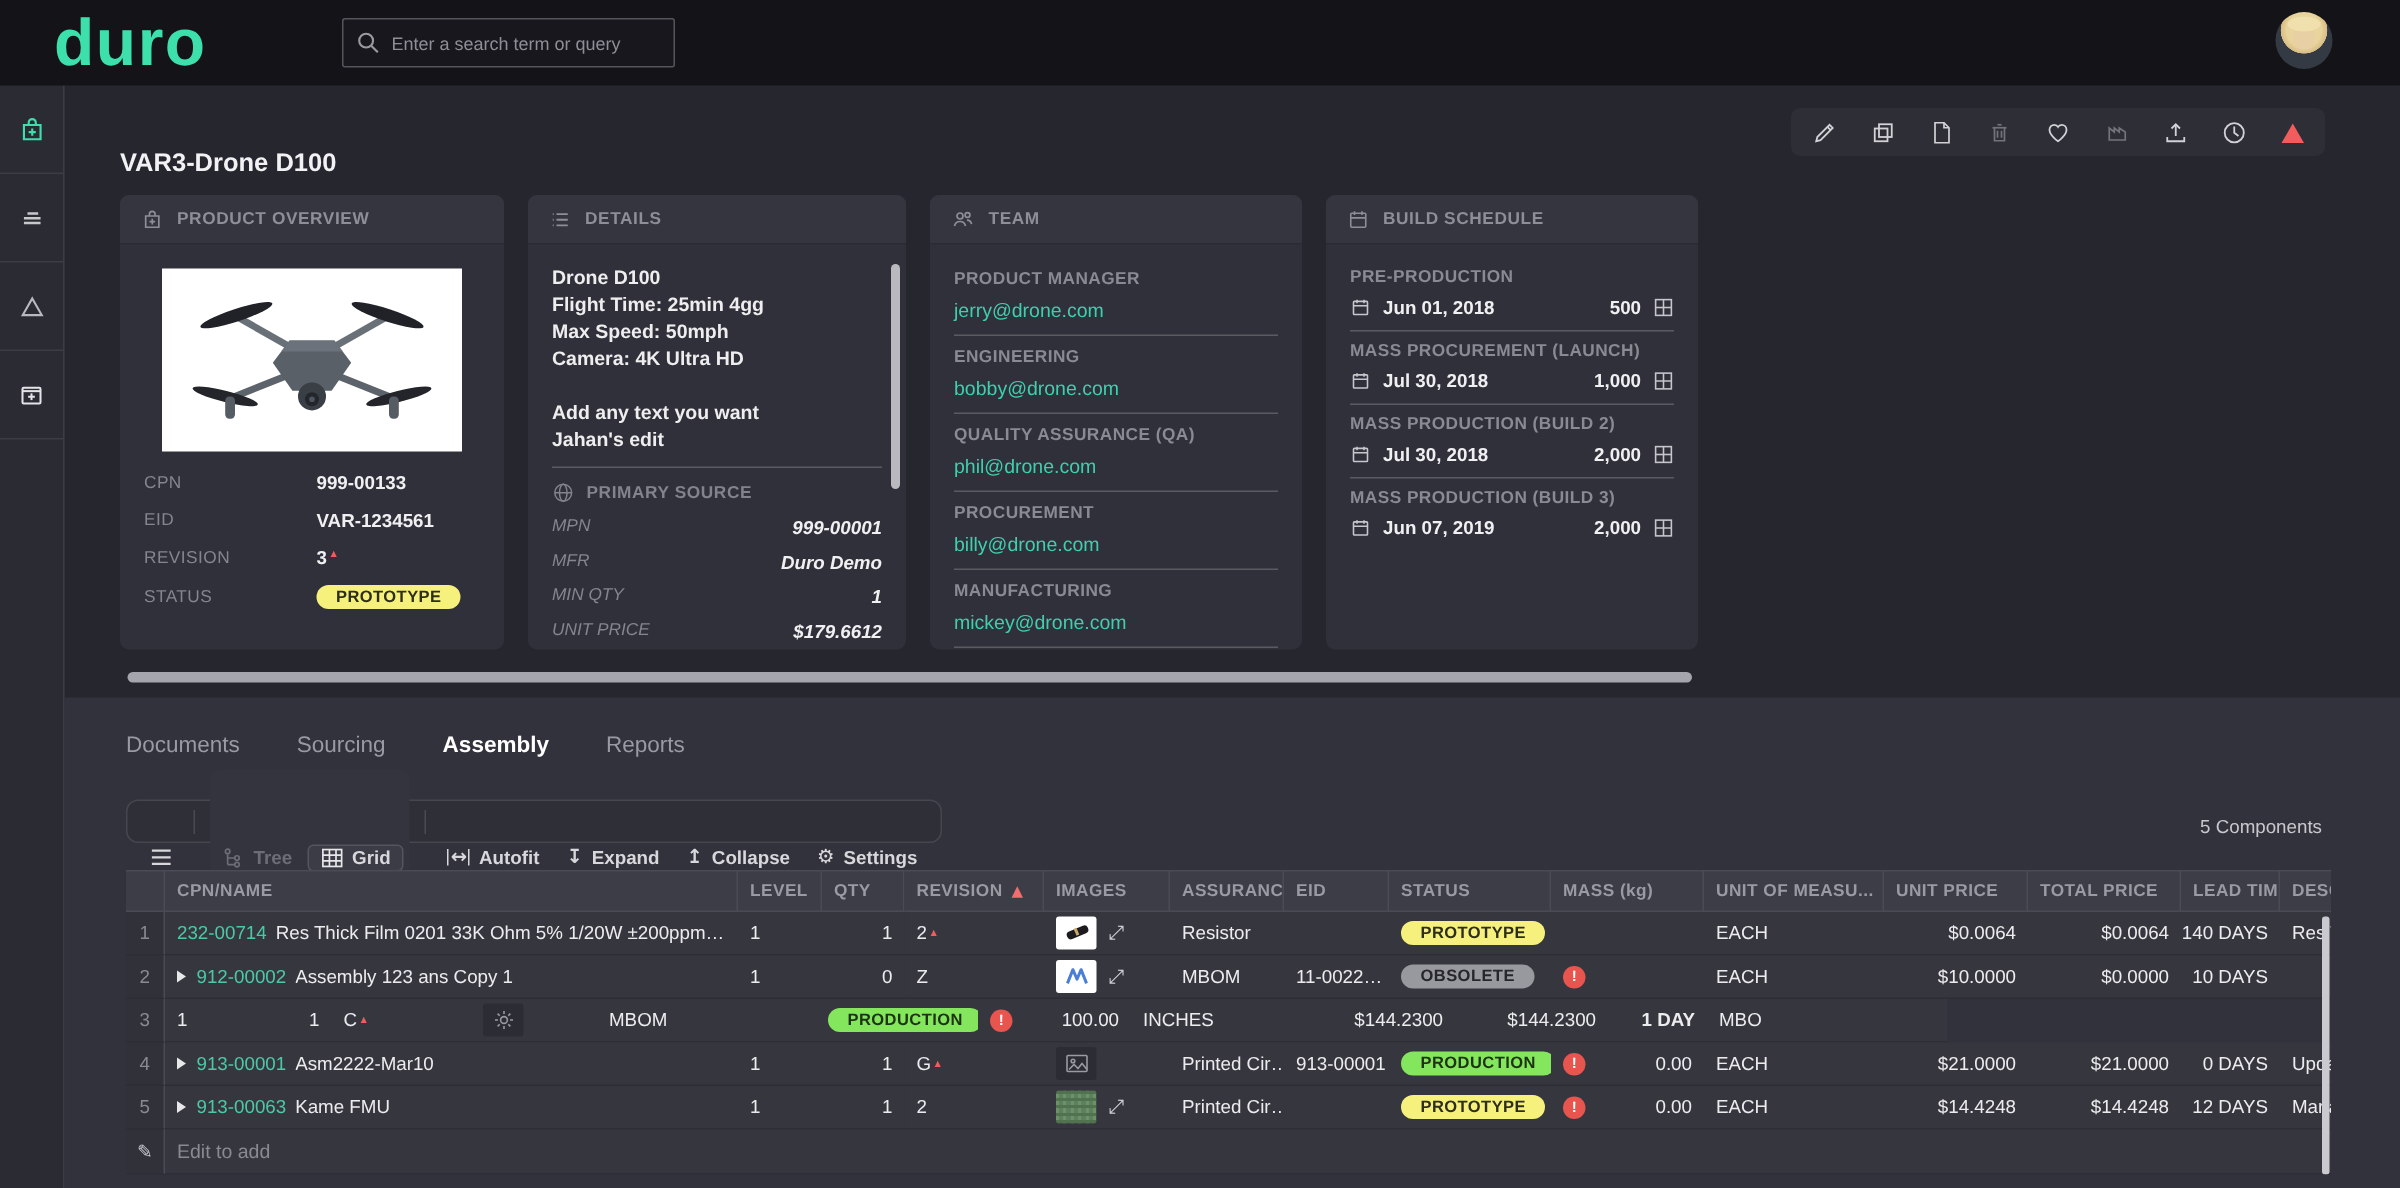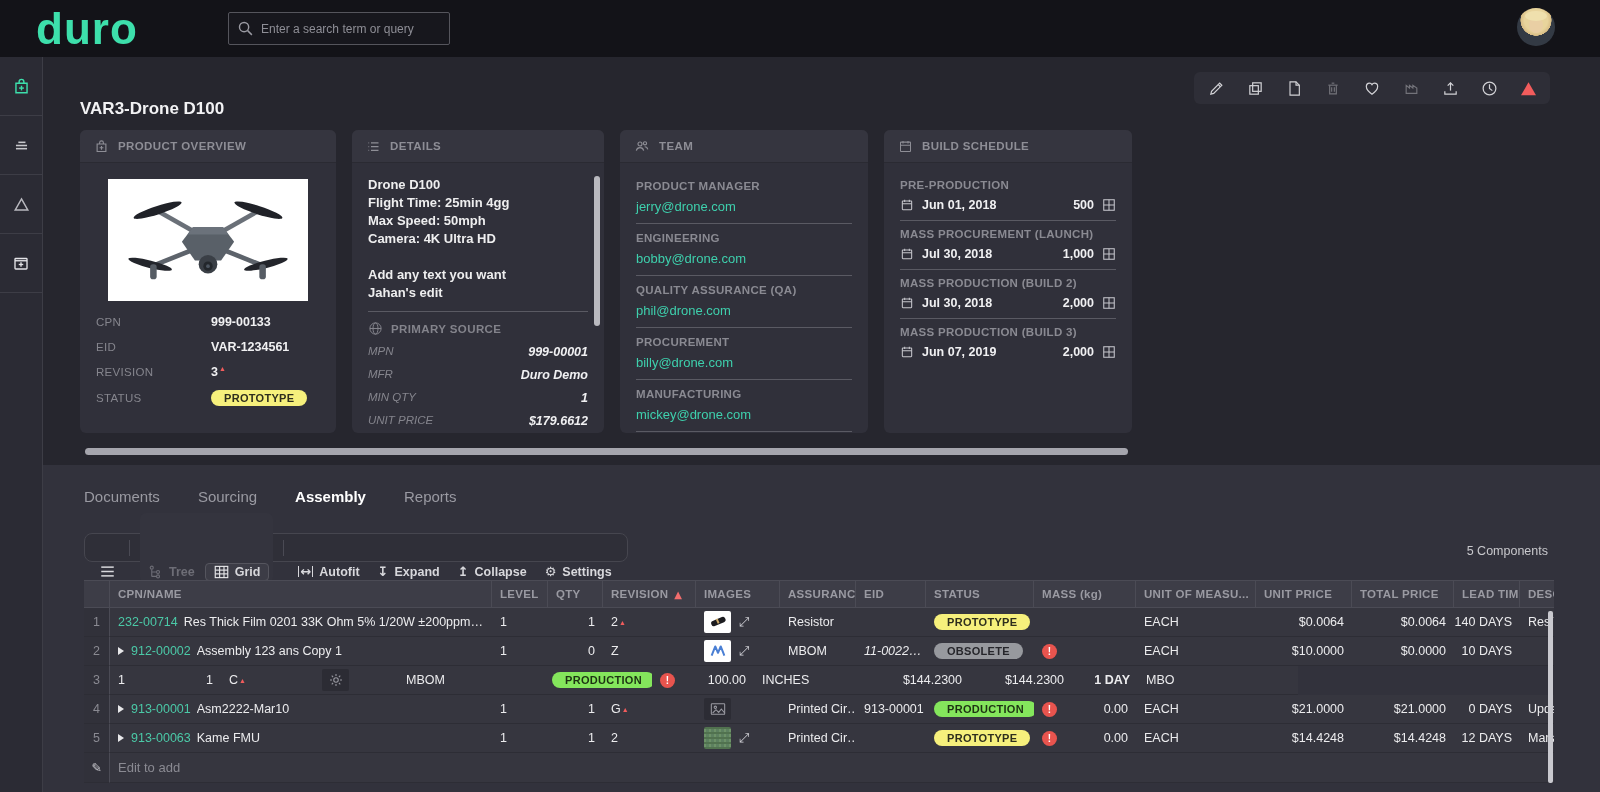--- a/index.html
+++ b/index.html
@@ -613,21 +613,21 @@
             </div>
             <div class="td" style="width: 84px; flex: 0 0 auto;">
               <span class="thumb white">
                 <svg width="20" height="16" viewBox="0 0 22 16">
                   <path d="M4 13 L8 3 L11 10 L14 3 L18 13" fill="none" stroke="#4a7fd4" stroke-width="2.2" stroke-linejoin="round"></path>
                 </svg>
               </span>
               <span class="expand-arrow">⤢</span>
             </div>
             <div class="td" style="width: 76px; flex: 0 0 auto;">MBOM</div>
-            <div class="td" style="width: 70px; flex: 0 0 auto; font-style: italic;">11-0022…</div>
+            <div class="td" style="width: 70px; flex: 0 0 auto;">11-0022…</div>
             <div class="td" style="width: 108px; flex: 0 0 auto;">
               <span class="pill gray">OBSOLETE</span>
             </div>
             <div class="td" style="width: 102px; flex: 0 0 auto;">
               <span class="alert">!</span>
               <span style="margin-left: auto;"></span>
             </div>
             <div class="td" style="width: 120px; flex: 0 0 auto;">EACH</div>
             <div class="td right" style="width: 96px; flex: 0 0 auto;">$10.0000</div>
             <div class="td right" style="width: 102px; flex: 0 0 auto;">$0.0000</div>

